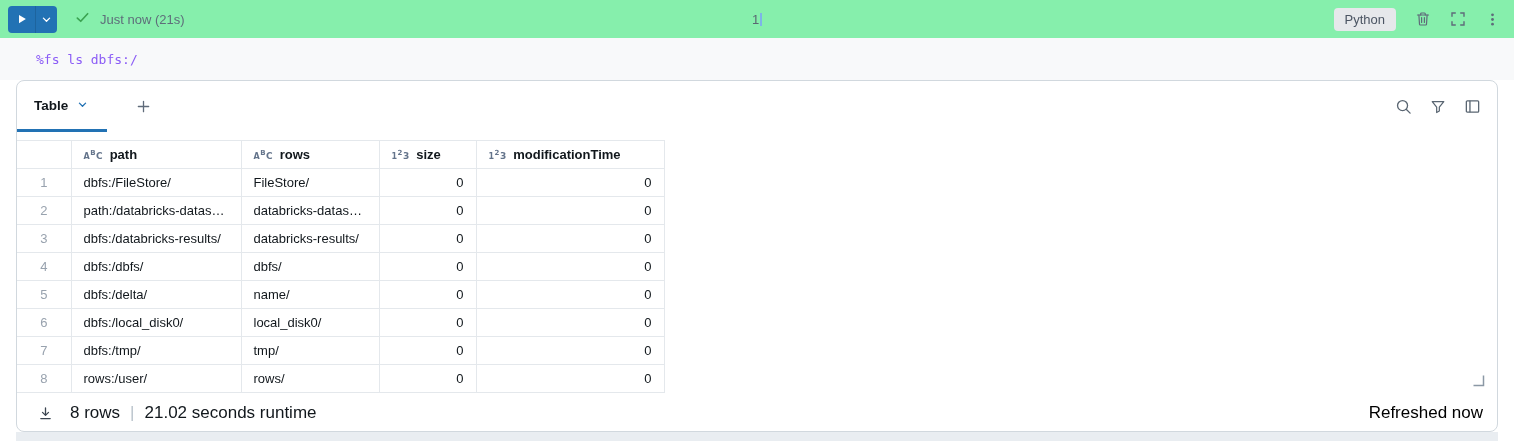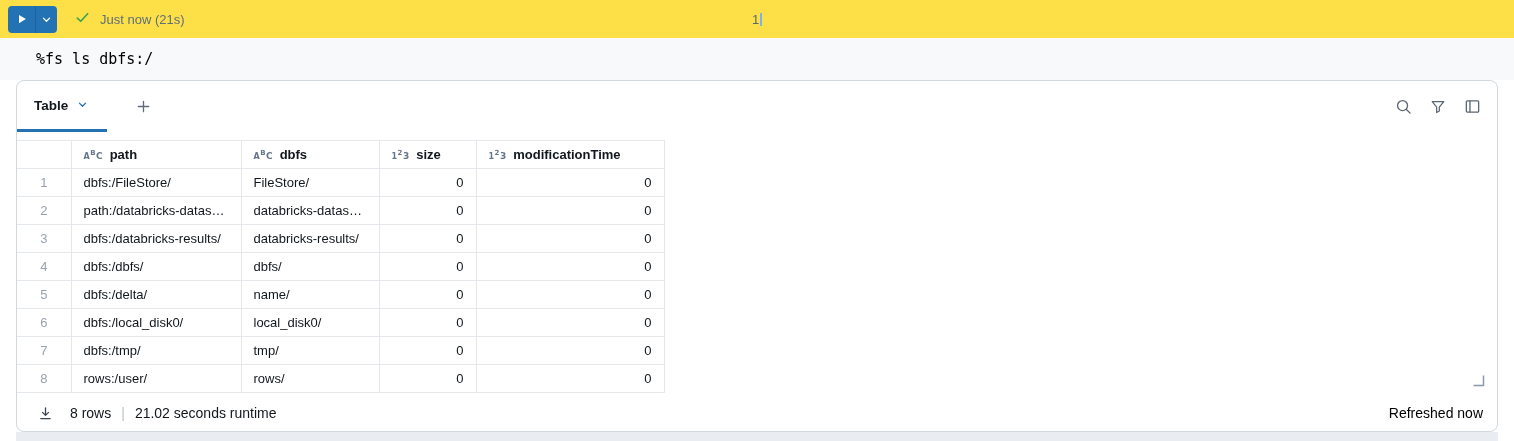--- a/index.html
+++ b/index.html
@@ -1,41 +1,41 @@
 <!DOCTYPE html>
 <html><head>
 <meta charset="utf-8">
 <style>
   * { margin:0; padding:0; box-sizing:border-box; }
   html,body { width:1514px; height:441px; overflow:hidden;
     font-family:"Liberation Sans","DejaVu Sans",sans-serif; background:#fff; }
 
   
-  .cell-header { height:38px; background:#fde047; display:flex; align-items:center;
+  .cell-header { height:38px; background:#86efac; display:flex; align-items:center;
     position:relative; padding:0 14px 0 8px; }
   .run-btn { width:49px; height:27px; background:#2272b4; border-radius:4px;
     display:flex; align-items:center; cursor:pointer; }
   .run-btn .seg-play { width:27px; height:100%; display:flex; align-items:center; justify-content:center; }
   .run-btn .seg-caret { width:22px; height:100%; display:flex; align-items:center; justify-content:center;
     border-left:1px solid rgba(0,0,0,0.12); }
   .status-group { display:flex; align-items:center; margin-left:18px; }
   .status-text { font-size:13px; color:#5e6d7a; margin-left:10px; }
   .cell-number { position:absolute; left:0; right:0; text-align:center; font-size:13px; color:#5a6672;
     pointer-events:none; }
   .cell-number .caret { display:inline-block; width:2px; height:13px; background:#7db4e8;
     vertical-align:-2px; margin-left:1px; }
   .header-right { margin-left:auto; display:flex; align-items:center; gap:19px; }
   .lang-pill { background:#e6e8eb; color:#4b5563; font-size:13px; padding:4px 11px;
     border-radius:4px; cursor:pointer; }
   .hdr-icon { display:flex; align-items:center; justify-content:center; cursor:pointer; }
 
   
   .code-area { height:42px; background:#f8f9fa; display:flex; align-items:center; }
-  .code-text { font-family:"DejaVu Sans Mono","Liberation Mono",monospace; font-size:15px;
-    color:#000000; padding-left:36px; white-space:pre; }
+  .code-text { font-family:"DejaVu Sans Mono","Liberation Mono",monospace; font-size:13px;
+    color:#8b5cf6; padding-left:36px; white-space:pre; }
 
   
   .results-wrap { height:435px; background:#fff; padding:0 16px; position:relative; }
   .panel { height:352px; background:#fff; border:1px solid #d1d8de; border-radius:8px;
     position:relative; overflow:hidden; }
   .bottom-strip { height:9px; background:#e9edf1; }
 
   
   .tab-bar { height:51px; display:flex; align-items:center; position:relative; }
   .tab-item { height:100%; display:flex; align-items:center; padding:0 19px 0 17px;
@@ -60,21 +60,21 @@
 
   .type-icon { display:inline-flex; align-items:flex-end; line-height:1; color:#64748b;
     font-weight:700; margin-right:7px; font-family:"DejaVu Sans",sans-serif; }
   .ti-a { font-size:8px; } .ti-b { font-size:7px; margin:0 0.5px 4px 0.5px; } .ti-c { font-size:9px; }
 
   
   .resize-handle { position:absolute; right:12px; bottom:44px; cursor:nwse-resize; line-height:0; }
 
   
   .panel-footer { position:absolute; left:0; right:0; bottom:0; height:36px;
-    display:flex; align-items:center; padding:0 14px 0 21px; font-size:14px; color:#11171c; }
+    display:flex; align-items:center; padding:0 14px 0 21px; font-size:17px; color:#11171c; }
   .dl-btn { display:flex; align-items:center; cursor:pointer; margin-right:17px; }
   .footer-sep { color:#b9c2cb; margin:0 10px; }
   .refreshed { margin-left:auto; color:#000000; }
 </style>
 </head>
 <body>
 
 <div class="cell-header">
   <div class="run-btn">
     <span class="seg-play">
@@ -90,20 +90,43 @@
   </div>
   <div class="status-group">
     <span>
       <svg viewBox="0 0 16 16" width="15" height="15">
           <path d="M2.5 8.6l3.6 3.4 7.4-8" stroke="#3BA351" stroke-width="1.8" fill="none" stroke-linecap="round" stroke-linejoin="round"></path>
         </svg>
     </span>
     <span class="status-text">Just now (21s)</span>
   </div>
   <div class="cell-number"><span>1</span><span class="caret"></span></div>
+  <div class="header-right">
+    <div class="lang-pill">Python</div>
+    <div class="hdr-icon">
+      <svg viewBox="0 0 16 16" width="16" height="16" fill="none" stroke="#5f6b7a" stroke-width="1.2" stroke-linecap="round" stroke-linejoin="round">
+        <path d="M2.5 4h11"></path>
+          <path d="M5.7 4V2.9c0-.5.3-.9.8-.9h3c.5 0 .8.4.8.9V4"></path>
+        <path d="M3.9 4l.6 9.3c0 .4.4.7.8.7h5.4c.4 0 .8-.3.8-.7L12.1 4"></path>
+        <path d="M6.6 6.6v4.8M9.4 6.6v4.8"></path>
+      </svg>
+    </div>
+    <div class="hdr-icon">
+      <svg viewBox="0 0 16 16" width="16" height="16" fill="none" stroke="#5f6b7a" stroke-width="1.4" stroke-linecap="round">
+        <path d="M2 5.3V2h3.3M10.7 2H14v3.3M14 10.7V14h-3.3M5.3 14H2v-3.3"></path>
+      </svg>
+    </div>
+    <div class="hdr-icon">
+      <svg viewBox="0 0 16 16" width="15" height="15" fill="#5f6b7a">
+        <circle cx="8" cy="3" r="1.5"></circle>
+          <circle cx="8" cy="8" r="1.5"></circle>
+          <circle cx="8" cy="13" r="1.5"></circle>
+      </svg>
+    </div>
+  </div>
 </div>
 
 <div class="code-area">
   <div class="code-text">%fs ls dbfs:/</div>
 </div>
 
 <div class="results-wrap">
   <div class="panel">
 
     <div class="tab-bar">
@@ -158,21 +181,21 @@
                   <span class="ti-a">A</span>
                   <span class="ti-b">B</span>
                   <span class="ti-c">C</span>
                 </span><span>path</span>
             </th>
             <th>
               <span class="type-icon">
                   <span class="ti-a">A</span>
                   <span class="ti-b">B</span>
                   <span class="ti-c">C</span>
-                </span><span>dbfs</span>
+                </span><span>rows</span>
             </th>
             <th>
               <span class="type-icon">
                   <span class="ti-a">1</span>
                   <span class="ti-b">2</span>
                   <span class="ti-c">3</span>
                 </span><span>size</span>
             </th>
             <th>
               <span class="type-icon">

